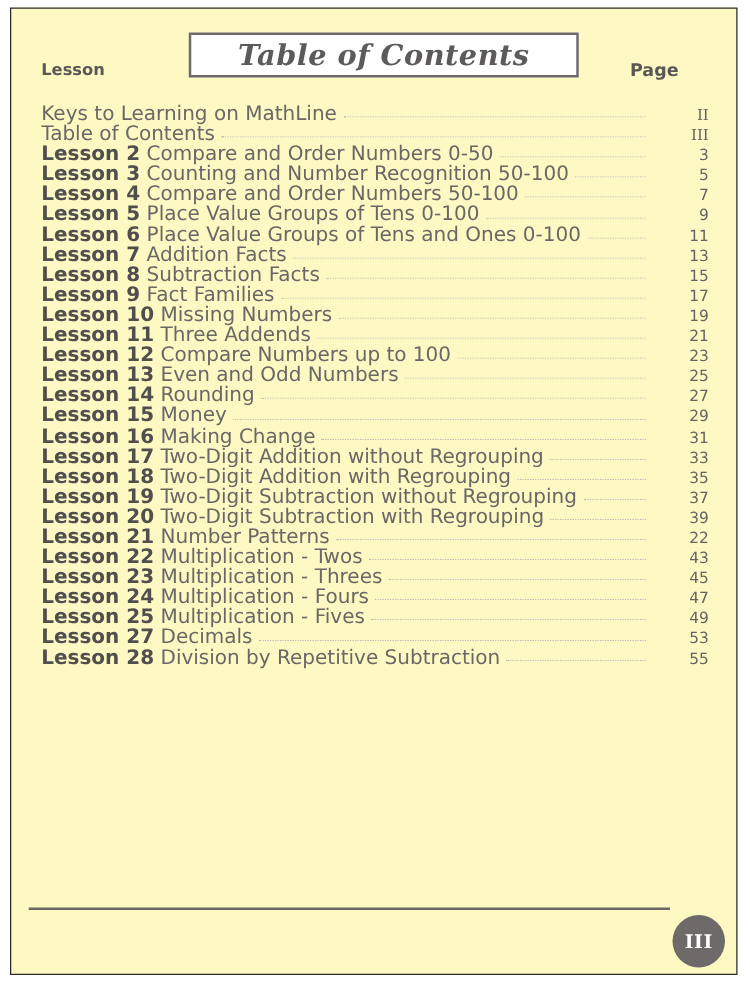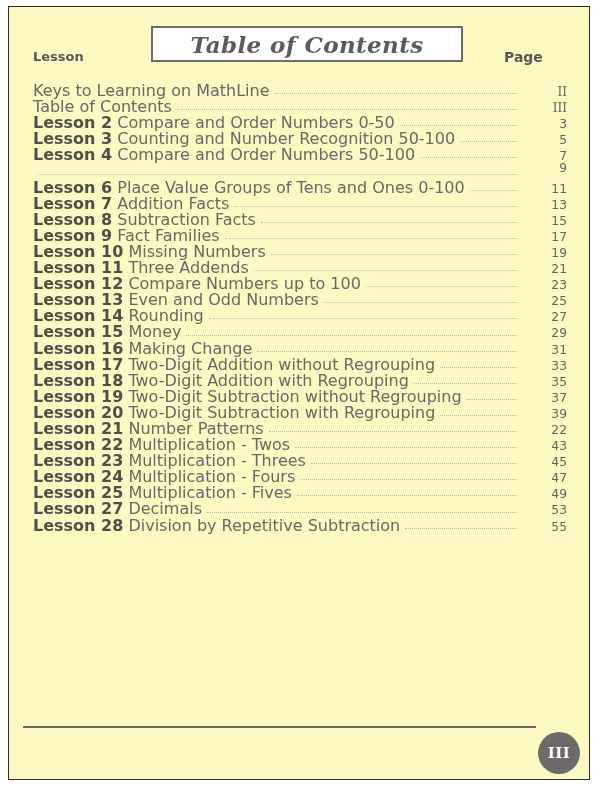--- a/index.html
+++ b/index.html
@@ -190,20 +190,21 @@
         <div class="entry"><span class="lbl">Lesson 3</span> <span>Counting and Number Recognition 50-100</span></div>
         <div class="leader"></div>
         <div class="pageno">5</div>
       </div>
       <div class="toc-row">
         <div class="entry"><span class="lbl">Lesson 4</span> <span>Compare and Order Numbers 50-100</span></div>
         <div class="leader"></div>
         <div class="pageno">7</div>
       </div>
       <div class="toc-row">
+        <div class="entry"><span class="lbl">Lesson 5</span> <span>Place Value Groups of Tens 0-100</span></div>
         <div class="leader"></div>
         <div class="pageno">9</div>
       </div>
       <div class="toc-row">
         <div class="entry"><span class="lbl">Lesson 6</span> <span>Place Value Groups of Tens and Ones 0-100</span></div>
         <div class="leader"></div>
         <div class="pageno">11</div>
       </div>
       <div class="toc-row">
         <div class="entry"><span class="lbl">Lesson 7</span> <span>Addition Facts</span></div>

